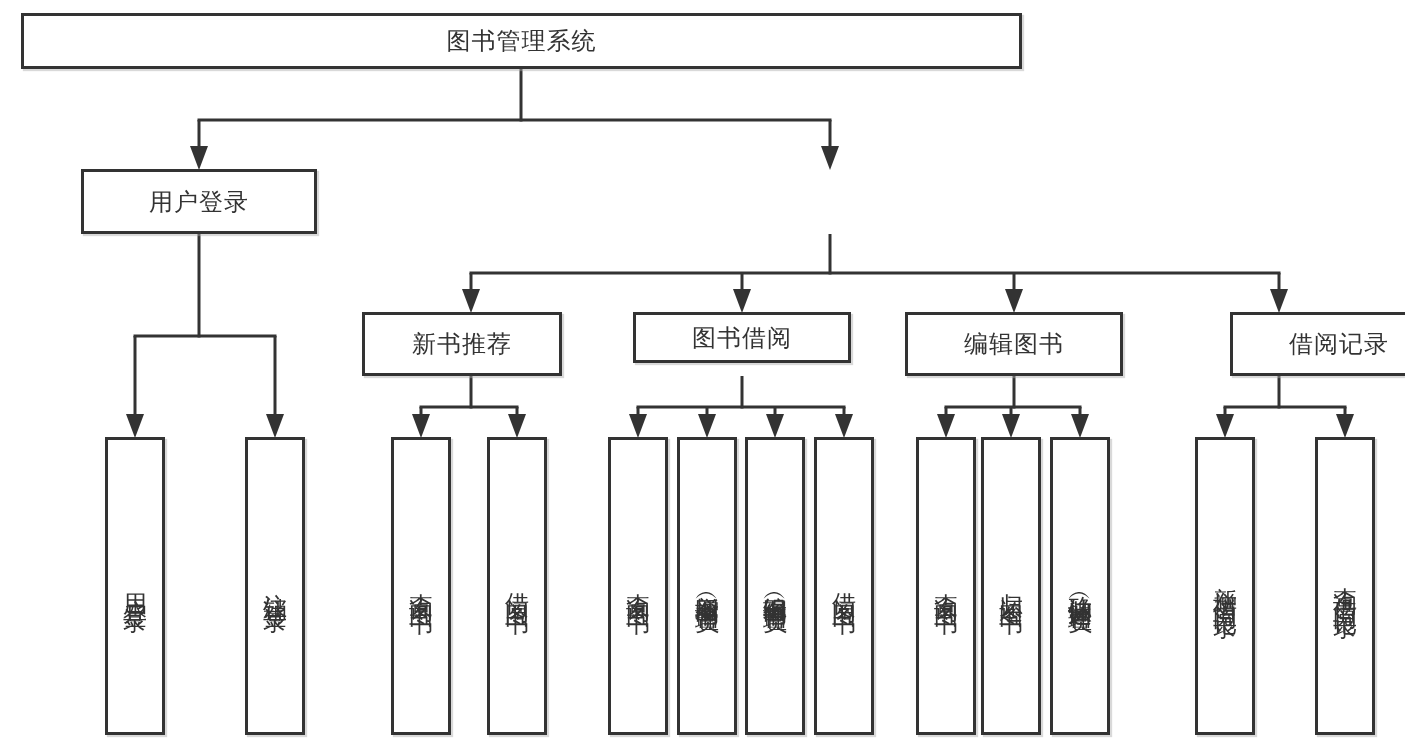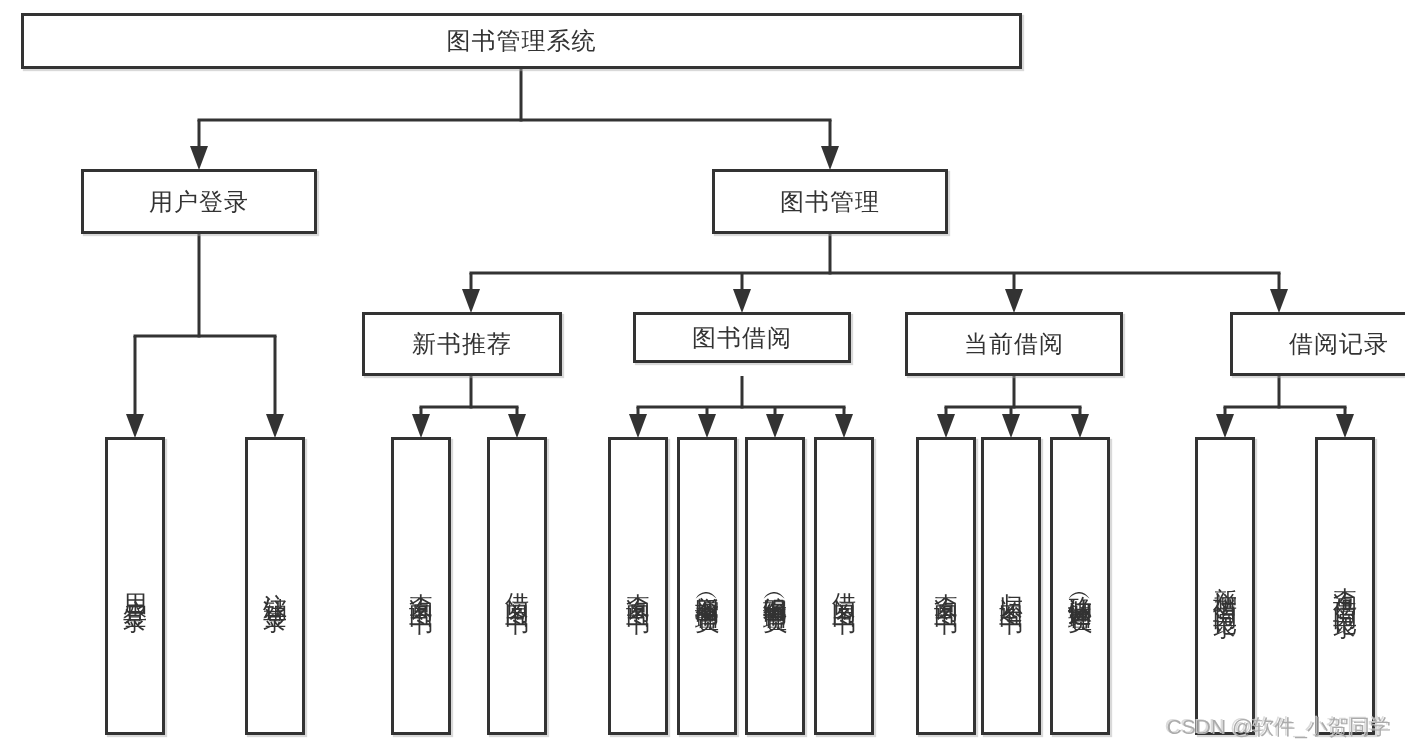--- a/index.html
+++ b/index.html
@@ -125,39 +125,37 @@
       <polygon points="1002,414 1020,414 1011,438"></polygon>
       <polygon points="1071,414 1089,414 1080,438"></polygon>
       <polygon points="1216,414 1234,414 1225,438"></polygon>
       <polygon points="1336,414 1354,414 1345,438"></polygon>
     </g>
   </svg>
 
   <div class="node" style="left:21px;top:13px;width:1001px;height:56px">图书管理系统</div>
 
   <div class="node" style="left:81px;top:169px;width:236px;height:65px">用户登录</div>
-  <div class="node" style="left:712px;top:169px;width:236px;height:65px">图书管理</div>
 
   <div class="node" style="left:362px;top:312px;width:200px;height:64px">新书推荐</div>
   <div class="node" style="left:633px;top:312px;width:218px;height:51px">图书借阅</div>
-  <div class="node" style="left:905px;top:312px;width:218px;height:64px">当前借阅</div>
+  <div class="node" style="left:905px;top:312px;width:218px;height:64px">编辑图书</div>
   <div class="node" style="left:1230px;top:312px;width:218px;height:64px">借阅记录</div>
 
   <div class="node v-node" style="left:105px;top:437px;width:60px;height:298px">用户登录</div>
   <div class="node v-node" style="left:245px;top:437px;width:60px;height:298px">注销登录</div>
 
   <div class="node v-node" style="left:391px;top:437px;width:60px;height:298px">查询图书</div>
   <div class="node v-node" style="left:487px;top:437px;width:60px;height:298px">借阅图书</div>
 
   <div class="node v-node" style="left:608px;top:437px;width:60px;height:298px">查询图书</div>
   <div class="node v-node v-long" style="left:677px;top:437px;width:60px;height:298px">新增图书（管理员）</div>
   <div class="node v-node v-long" style="left:745px;top:437px;width:60px;height:298px">编辑图书（管理员）</div>
   <div class="node v-node" style="left:814px;top:437px;width:60px;height:298px">借阅图书</div>
 
   <div class="node v-node" style="left:916px;top:437px;width:60px;height:298px">查询图书</div>
   <div class="node v-node" style="left:981px;top:437px;width:60px;height:298px">归还图书</div>
   <div class="node v-node v-long" style="left:1050px;top:437px;width:60px;height:298px">确认归还（管理员）</div>
 
   <div class="node v-node" style="left:1195px;top:437px;width:60px;height:298px">新增借阅记录</div>
   <div class="node v-node" style="left:1315px;top:437px;width:60px;height:298px">查询借阅记录</div>
 
-  <div class="watermark">CSDN @软件_小贺同学</div>
 </div>
 
 </body></html>

